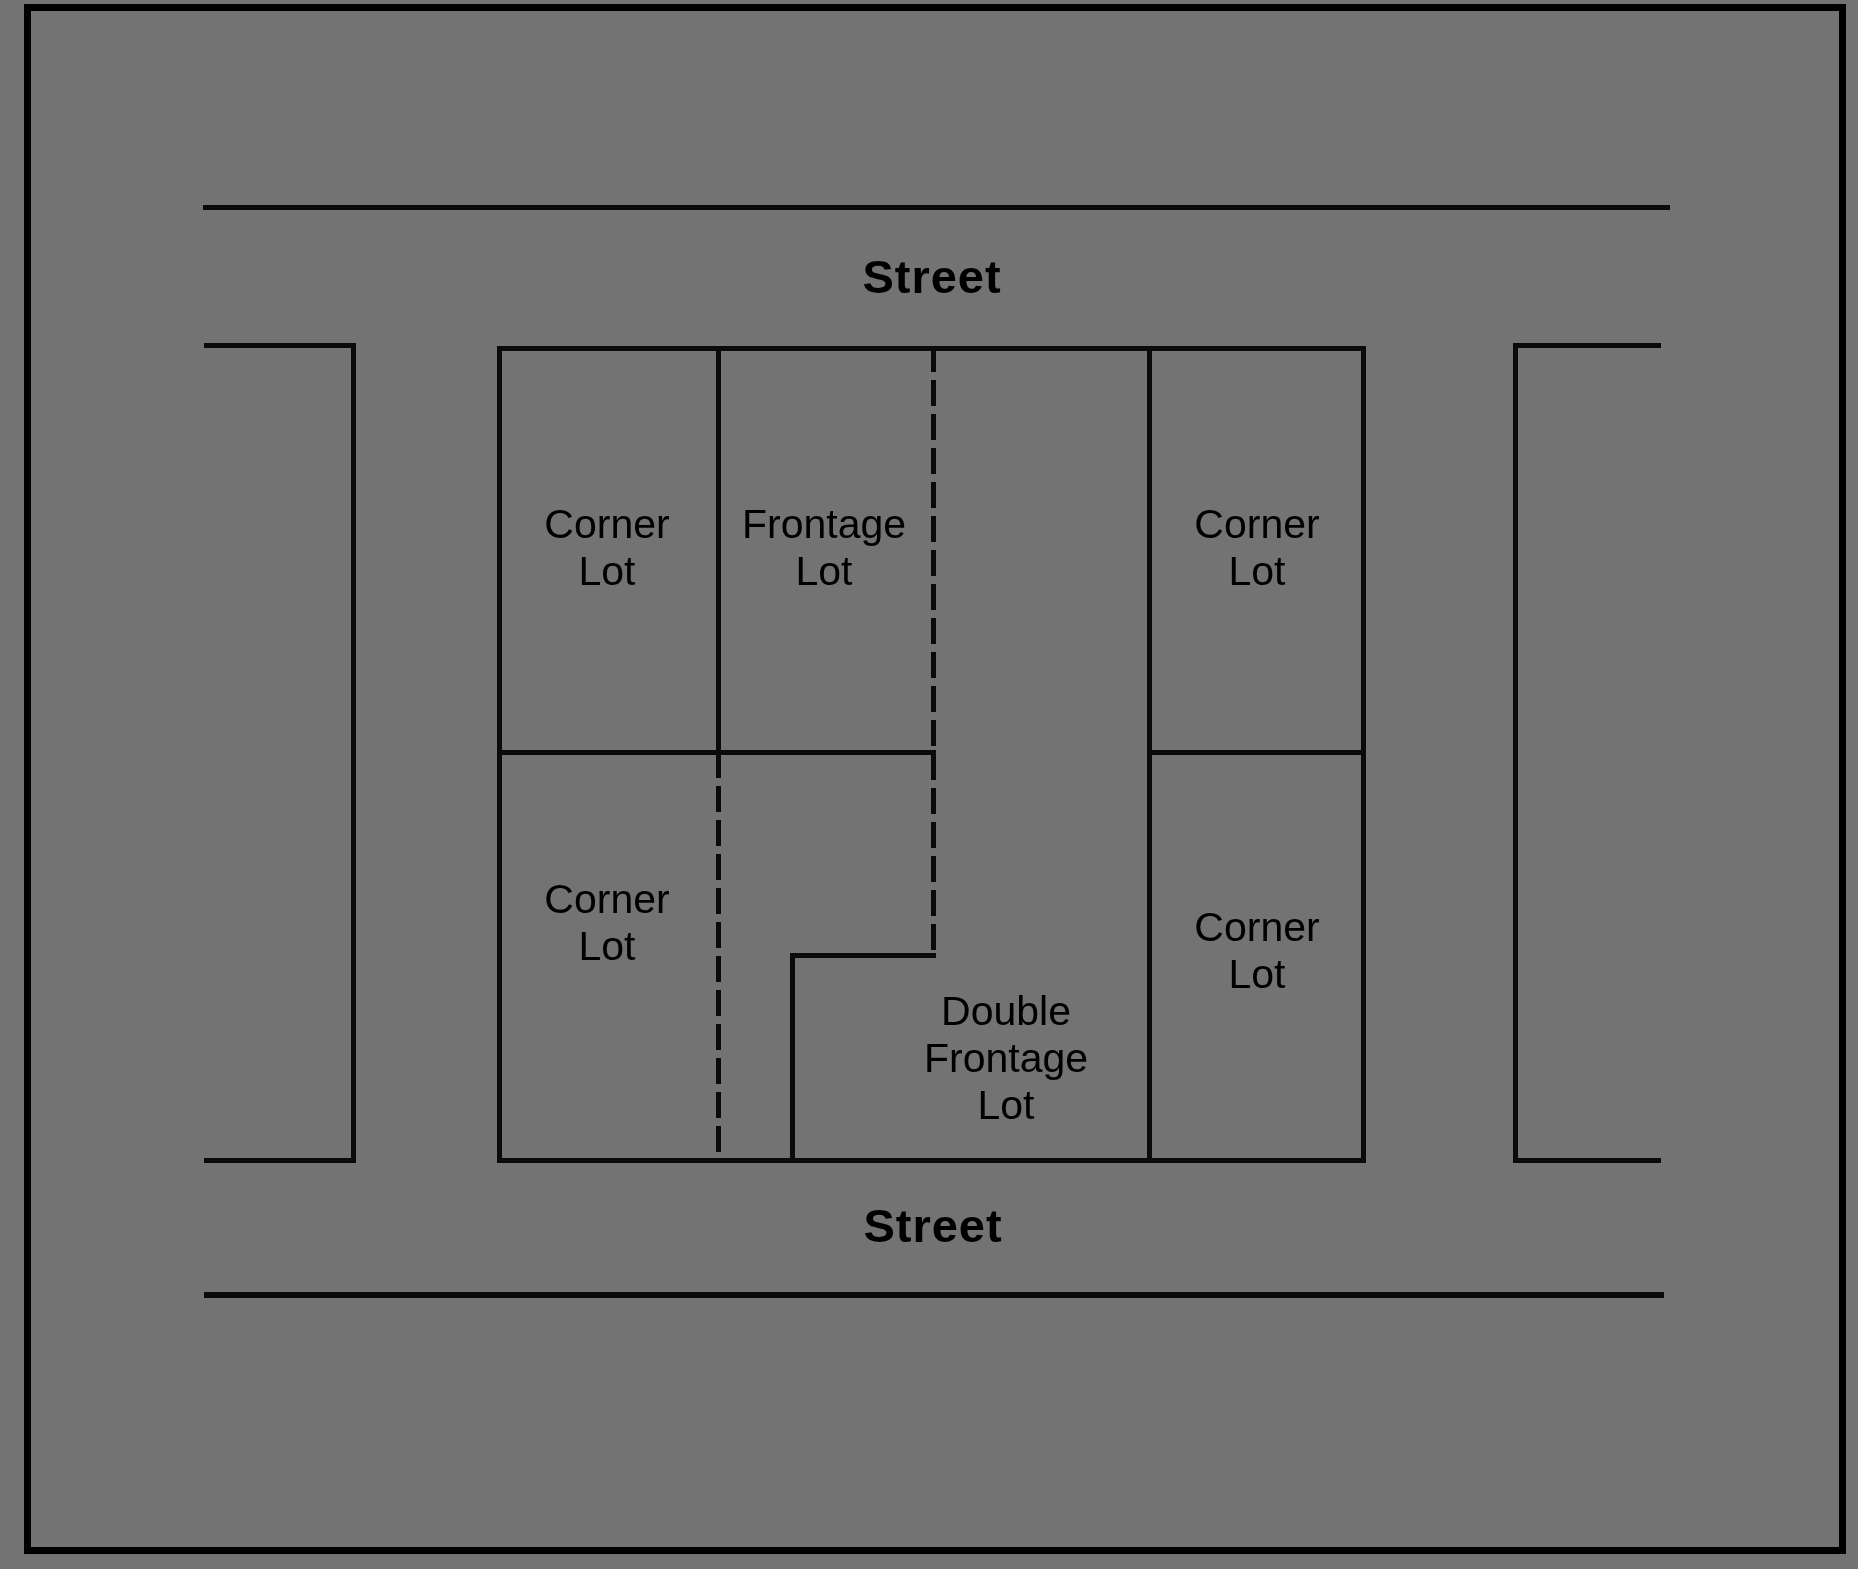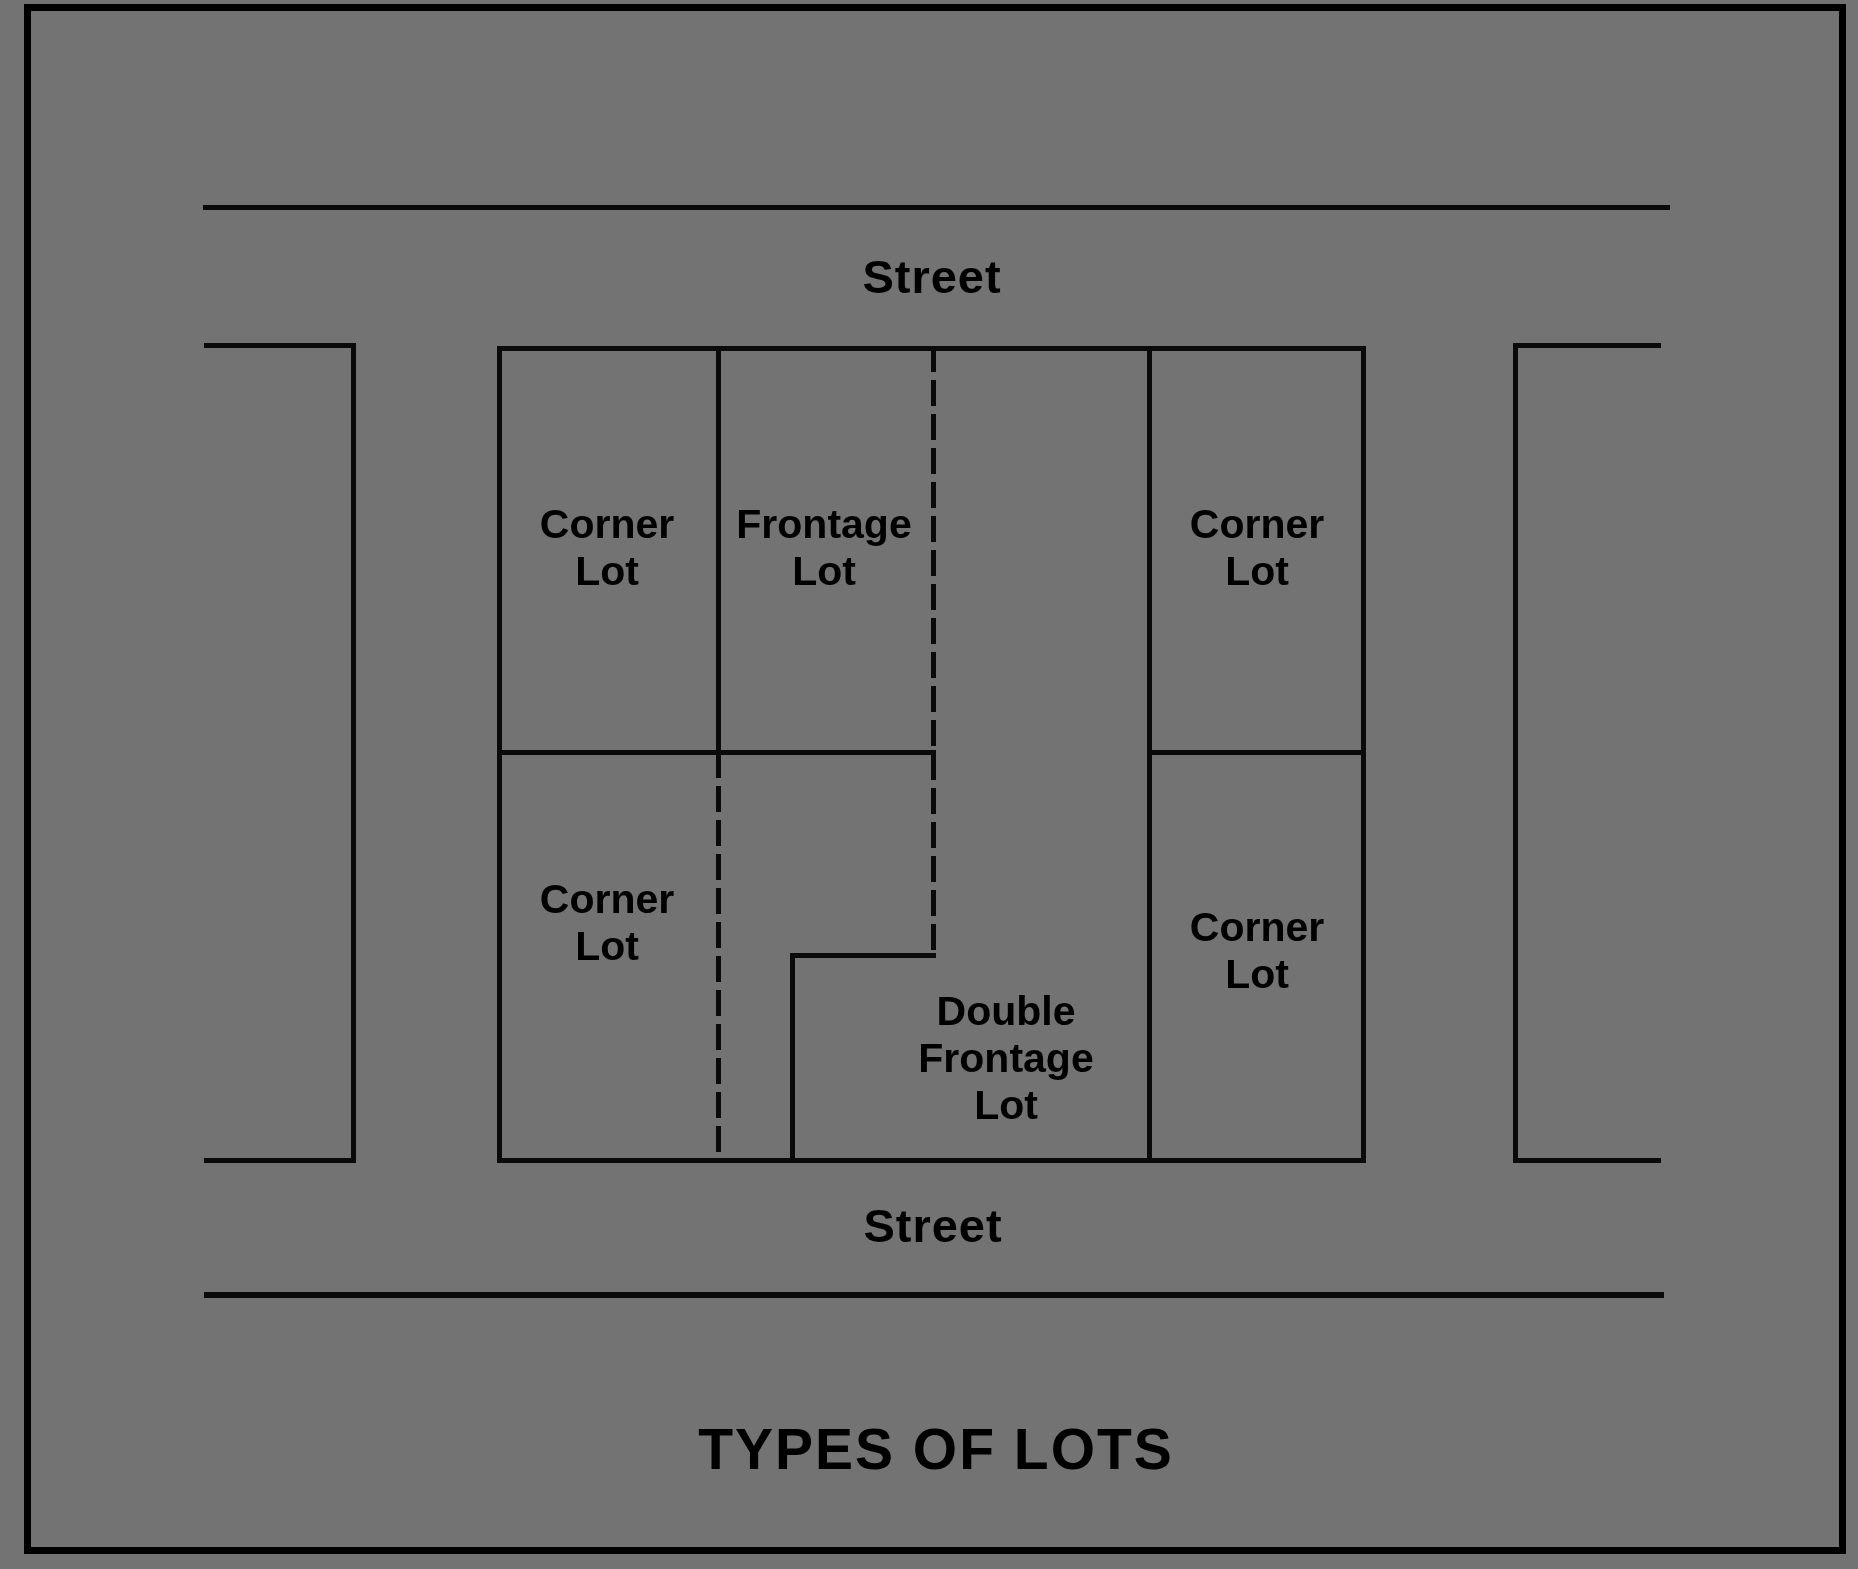--- a/index.html
+++ b/index.html
@@ -41,21 +41,21 @@
     font-weight: bold;
     font-size: 47px;
     line-height: 50px;
     letter-spacing: 1px;
     white-space: pre-line;
   }
   .lot-label {
     position: absolute;
     width: 300px;
     text-align: center;
-    font-weight: bold;
+    font-weight: normal;
     font-size: 41px;
     line-height: 47px;
     white-space: pre-line;
   }
   .diagram-title {
     position: absolute;
     width: 800px;
     text-align: center;
     font-weight: bold;
     font-size: 57px;
@@ -116,15 +116,14 @@
 Frontage
 Lot</div>
 
   <div class="lot-label" style="left:1107px; top:904px;">Corner
 Lot</div>
 
   <div class="street-label" style="left:783px; top:1201px;">Street</div>
 
   <div class="h-line" style="left:204px; top:1292px; width:1460px; height:6px;"></div>
 
-  <div class="diagram-title" style="left:536px; top:1420px;">TYPES OF LOTS</div>
 
 </div>
 
 </body></html>

